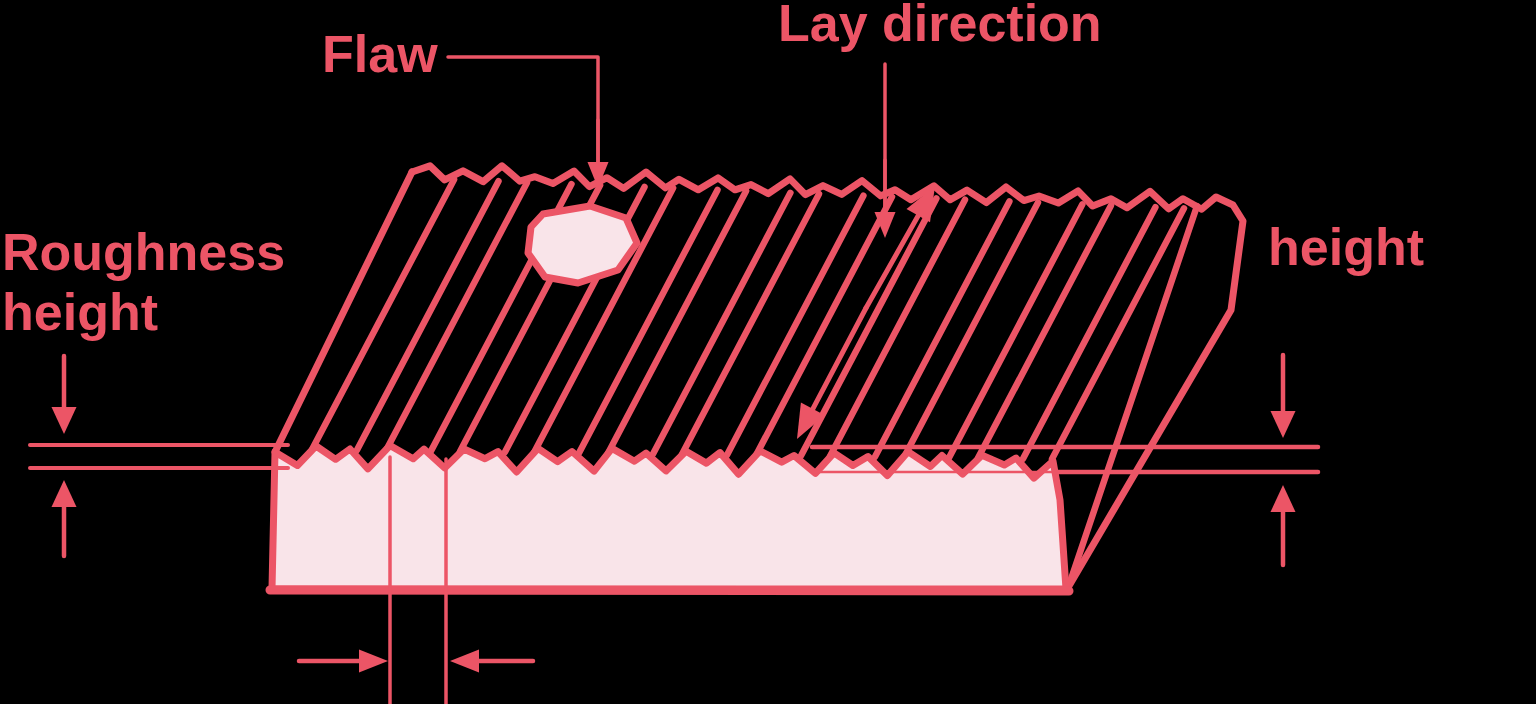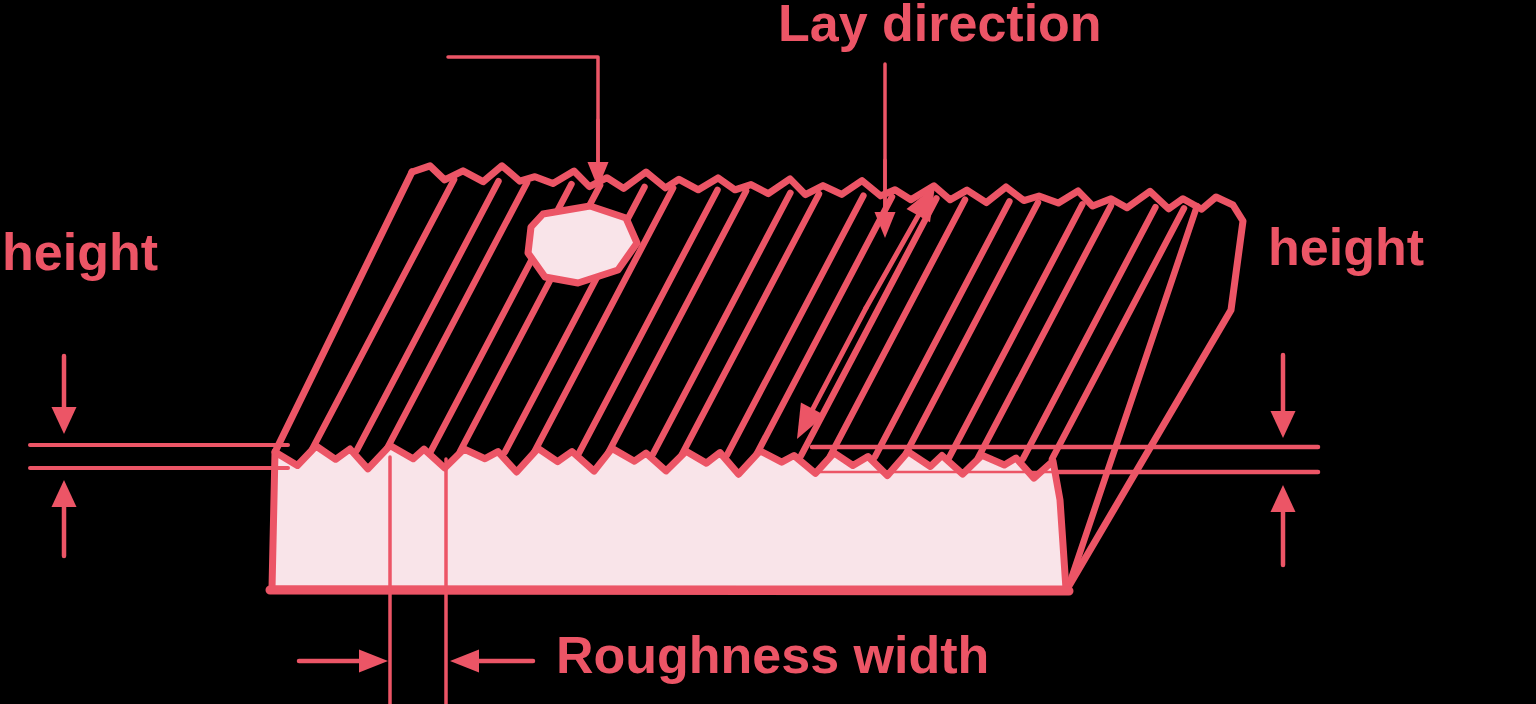--- a/index.html
+++ b/index.html
@@ -70,25 +70,26 @@
       <path d="M1283.0 355.0 L1283.0 414.0" fill="none" stroke="#ec5566" stroke-width="4.5" stroke-linejoin="round" stroke-linecap="round"></path>
       <path d="M1283.0 438.0 L1270.5 411.0 L1295.5 411.0 Z" fill="#ec5566" stroke="none"></path>
       <path d="M1283.0 565.0 L1283.0 509.0" fill="none" stroke="#ec5566" stroke-width="4.5" stroke-linejoin="round" stroke-linecap="round"></path>
       <path d="M1283.0 485.0 L1295.5 512.0 L1270.5 512.0 Z" fill="#ec5566" stroke="none"></path>
       <path d="M299.0 661.0 L362.0 661.0" fill="none" stroke="#ec5566" stroke-width="4.5" stroke-linejoin="round" stroke-linecap="round"></path>
       <path d="M388.0 661.0 L359.0 672.5 L359.0 649.5 Z" fill="#ec5566" stroke="none"></path>
       <path d="M533.0 661.0 L476.0 661.0" fill="none" stroke="#ec5566" stroke-width="4.5" stroke-linejoin="round" stroke-linecap="round"></path>
       <path d="M450.0 661.0 L479.0 649.5 L479.0 672.5 Z" fill="#ec5566" stroke="none"></path>
     </svg>
 
+  <div class="lbl" id="lbl-flaw">Flaw</div>
 
   <div class="lbl" id="lbl-lay">Lay direction</div>
 
   <div class="lbl" id="lbl-rough-h">
+    <div>Roughness</div>
     <div>height</div>
   </div>
 
   <div class="lbl" id="lbl-wavy-h">
     <div>height</div>
   </div>
 
-  <div class="lbl" id="lbl-rough-w">Roughness width</div>
 </div>
 
 </body></html>

